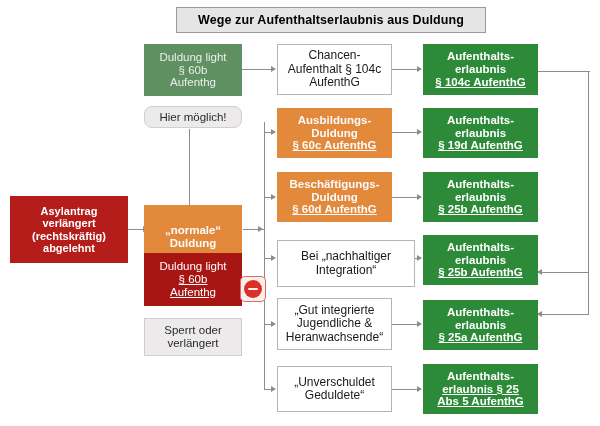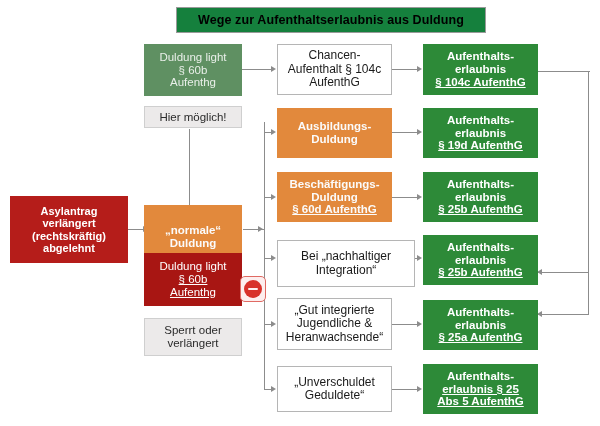--- a/index.html
+++ b/index.html
@@ -10,21 +10,21 @@
     overflow:hidden;
     position:relative;
   }
   #canvas{position:absolute;left:0;top:0;width:600px;height:426px;}
 
   
   .title-box{
     position:absolute;
     left:176px;top:7px;width:308px;height:24px;
     border:1.5px solid #9a9a9a;
-    background:#15803d;
+    background:#e5e5e5;
     display:flex;align-items:center;justify-content:center;
     font-size:12.5px;font-weight:bold;color:#000;
     letter-spacing:.1px;
   }
 
   
   .node{
     position:absolute;
     box-sizing:border-box;
     display:flex;flex-direction:column;
@@ -165,21 +165,21 @@
     <span class="ln">(rechtskräftig)</span>
     <span class="ln">abgelehnt</span>
   </div>
 
   <div class="node n-green-mute" style="left:144px;top:44px;width:98px;height:52px;">
     <span class="ln">Duldung light</span>
     <span class="ln">§ 60b</span>
     <span class="ln">Aufenthg</span>
   </div>
 
-  <div class="node n-gray" style="left:144px;top:106px;width:98px;height:22px;">
+  <div class="node n-gray" style="left:144px;top:106px;width:98px;height:22px;border-radius:8px;">
     <span class="ln">Hier möglich!</span>
   </div>
 
   <div class="node n-orange" style="left:144px;top:205px;width:98px;height:64px;">
     <span class="ln">„normale“</span>
     <span class="ln">Duldung</span>
   </div>
 
   <div class="node n-darkred" style="left:144px;top:253px;width:98px;height:53px;">
     <span class="ln">Duldung light</span>
@@ -200,20 +200,21 @@
 
   <div class="node n-white" style="left:277px;top:44px;width:115px;height:51px;">
     <span class="ln">Chancen-</span>
     <span class="ln">Aufenthalt § 104c</span>
     <span class="ln">AufenthG</span>
   </div>
 
   <div class="node n-orange" style="left:277px;top:108px;width:115px;height:50px;">
     <span class="ln">Ausbildungs-</span>
     <span class="ln">Duldung</span>
+    <span class="ln u">§ 60c AufenthG</span>
   </div>
 
   <div class="node n-orange" style="left:277px;top:172px;width:115px;height:50px;">
     <span class="ln">Beschäftigungs-</span>
     <span class="ln">Duldung</span>
     <span class="ln u">§ 60d AufenthG</span>
   </div>
 
   <div class="node n-white" style="left:277px;top:240px;width:138px;height:47px;">
     <span class="ln">Bei „nachhaltiger</span>

